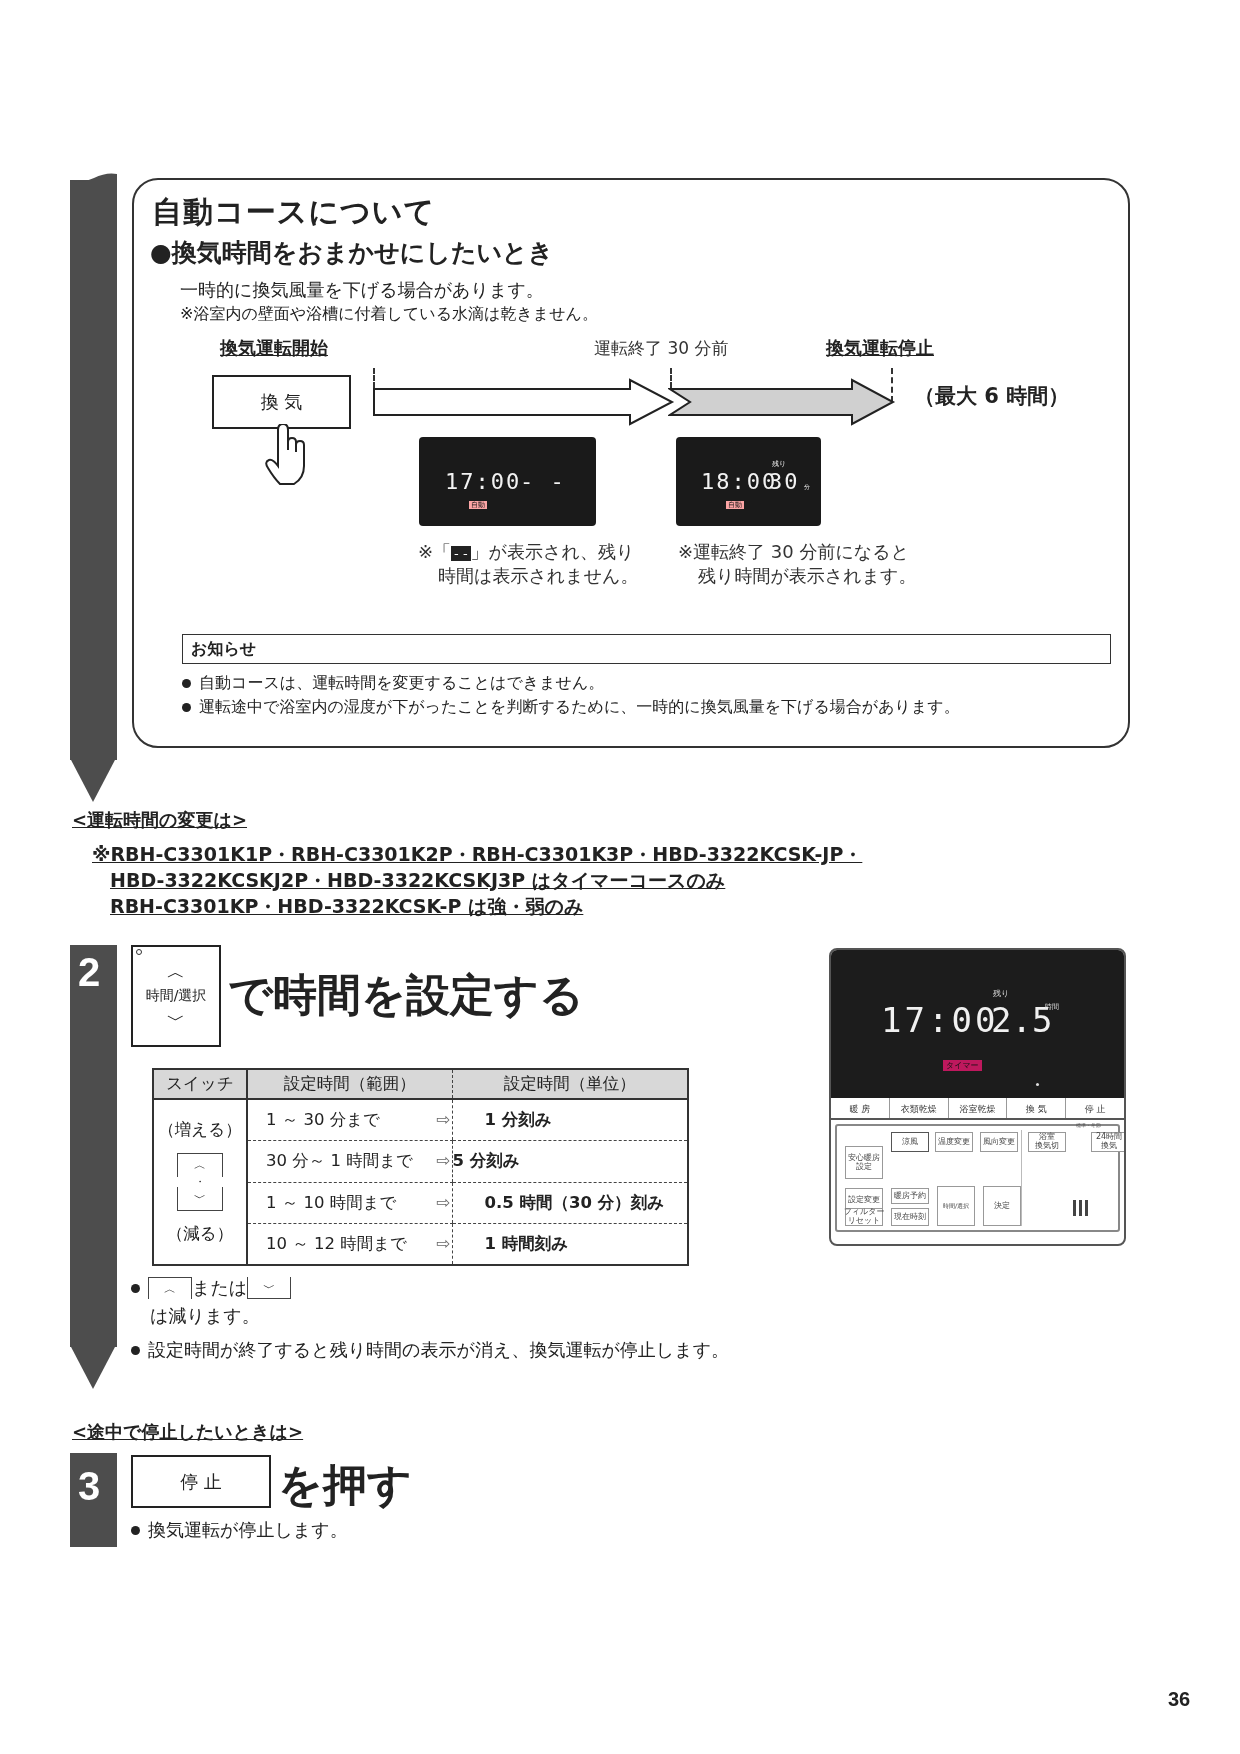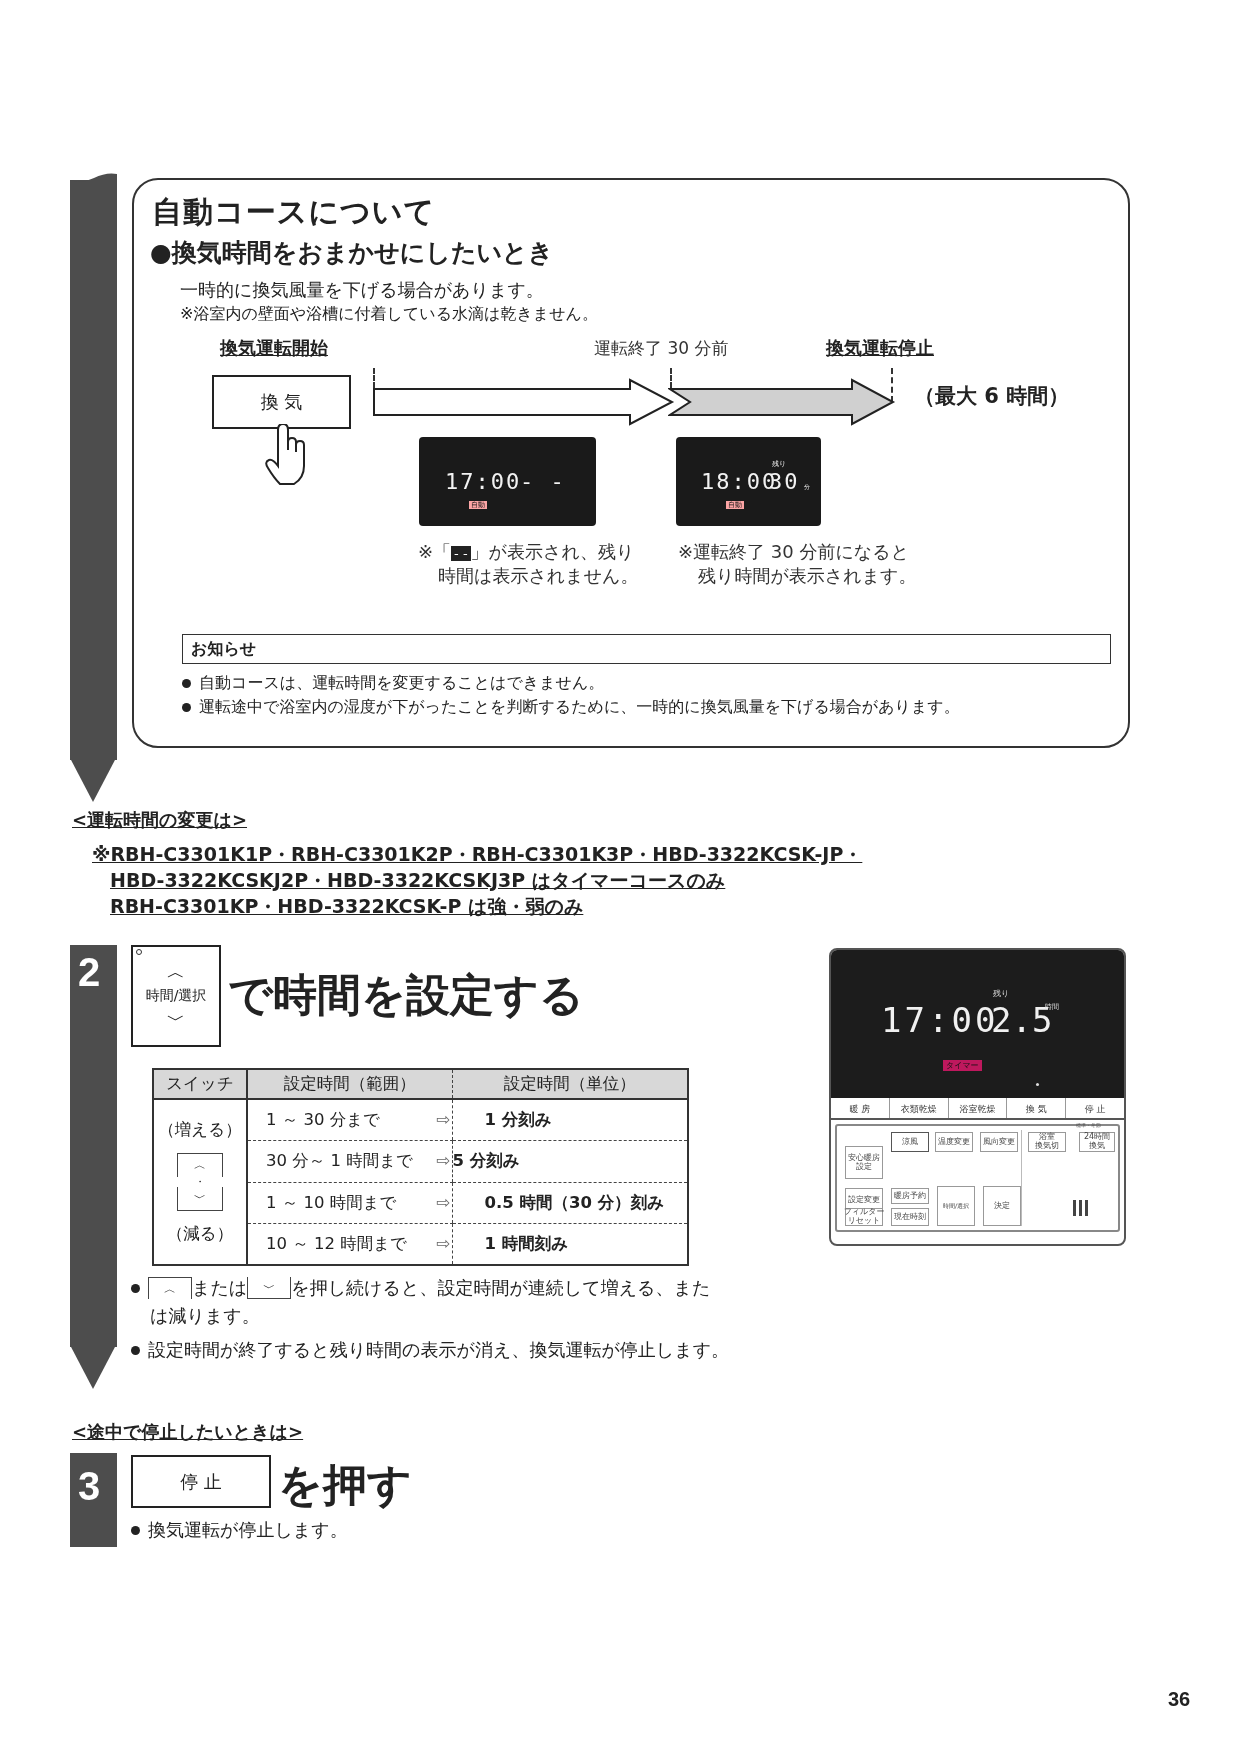--- a/index.html
+++ b/index.html
@@ -155,21 +155,20 @@
     <td class="col-unit" style="border-bottom:none;"><span style="color:#666; font-weight:normal; position:absolute; left:-16px; top:10px;">⇨</span><span style="padding-left:32px;">1 時間刻み</span></td>
   </tr>
 </tbody>
   </table>
 
 <div class="bullet-line" style="left:131px; top:1276px; font-size:18px;">
   <span class="dot"></span>
   <span class="mini-key" style="border-top:1px solid #444; height:22px; width:44px;">︿</span>
   <span>または</span>
   <span class="mini-key" style="border-bottom:1px solid #444; height:22px; width:44px;">﹀</span>
-  <span>を押し続けると、設定時間が連続して増える、また</span>
 </div>
 <div class="abs" style="left:150px; top:1304px; font-size:18px;">は減ります。</div>
 <div class="bullet-line" style="left:131px; top:1338px; font-size:18px;">
     <span class="dot"></span>
     <span>設定時間が終了すると残り時間の表示が消え、換気運転が停止します。</span>
   </div>
 
 <div class="panel">
   <div class="screen">
     <span class="abs" style="left:50px; top:50px; font-family:'DejaVu Sans Mono', monospace; font-size:34px; color:#f0f0f0; letter-spacing:3px;">17:00</span>
@@ -189,21 +188,21 @@
   <div class="abs" style="left:4px; top:174px; width:285px; height:108px; border:2px solid #888; border-radius:3px;"></div>
   <div class="abs" style="left:190px; top:180px; width:1px; height:96px; background:#bbb;"></div>
   <div class="pk" style="left:14px; top:196px; width:38px; height:33px; white-space:pre;">安心暖房
 設定</div>
   <div class="pk" style="left:60px; top:182px; width:38px; height:20px; border-color:#555;">涼風</div>
   <div class="pk" style="left:104px; top:182px; width:38px; height:20px;">温度変更</div>
   <div class="pk" style="left:149px; top:182px; width:38px; height:20px;">風向変更</div>
   <div class="pk" style="left:197px; top:182px; width:38px; height:20px; white-space:pre;">浴室
 換気切</div>
   <span class="abs" style="left:245px; top:172px; font-size:5px; color:#555;">標準・冬節</span>
-  <div class="pk" style="left:248px; top:182px; width:36px; height:20px; white-space:pre;">24時間
+  <div class="pk" style="left:260px; top:182px; width:36px; height:20px; white-space:pre;">24時間
 換気</div>
   <div class="pk" style="left:14px; top:238px; width:38px; height:24px;">設定変更</div>
   <div class="pk" style="left:14px; top:258px; width:38px; height:18px; white-space:pre;">フィルター
 リセット</div>
   <div class="pk" style="left:60px; top:238px; width:38px; height:16px;">暖房予約</div>
   <div class="pk" style="left:60px; top:258px; width:38px; height:18px;">現在時刻</div>
   <div class="pk" style="left:106px; top:236px; width:38px; height:40px; font-size:6px;">時間/選択</div>
   <div class="pk" style="left:152px; top:236px; width:38px; height:40px;">決定</div>
   <svg class="abs" style="left:240px; top:248px;" width="20" height="20">
       <rect x="2" y="2" width="3" height="16" fill="#444"></rect>

